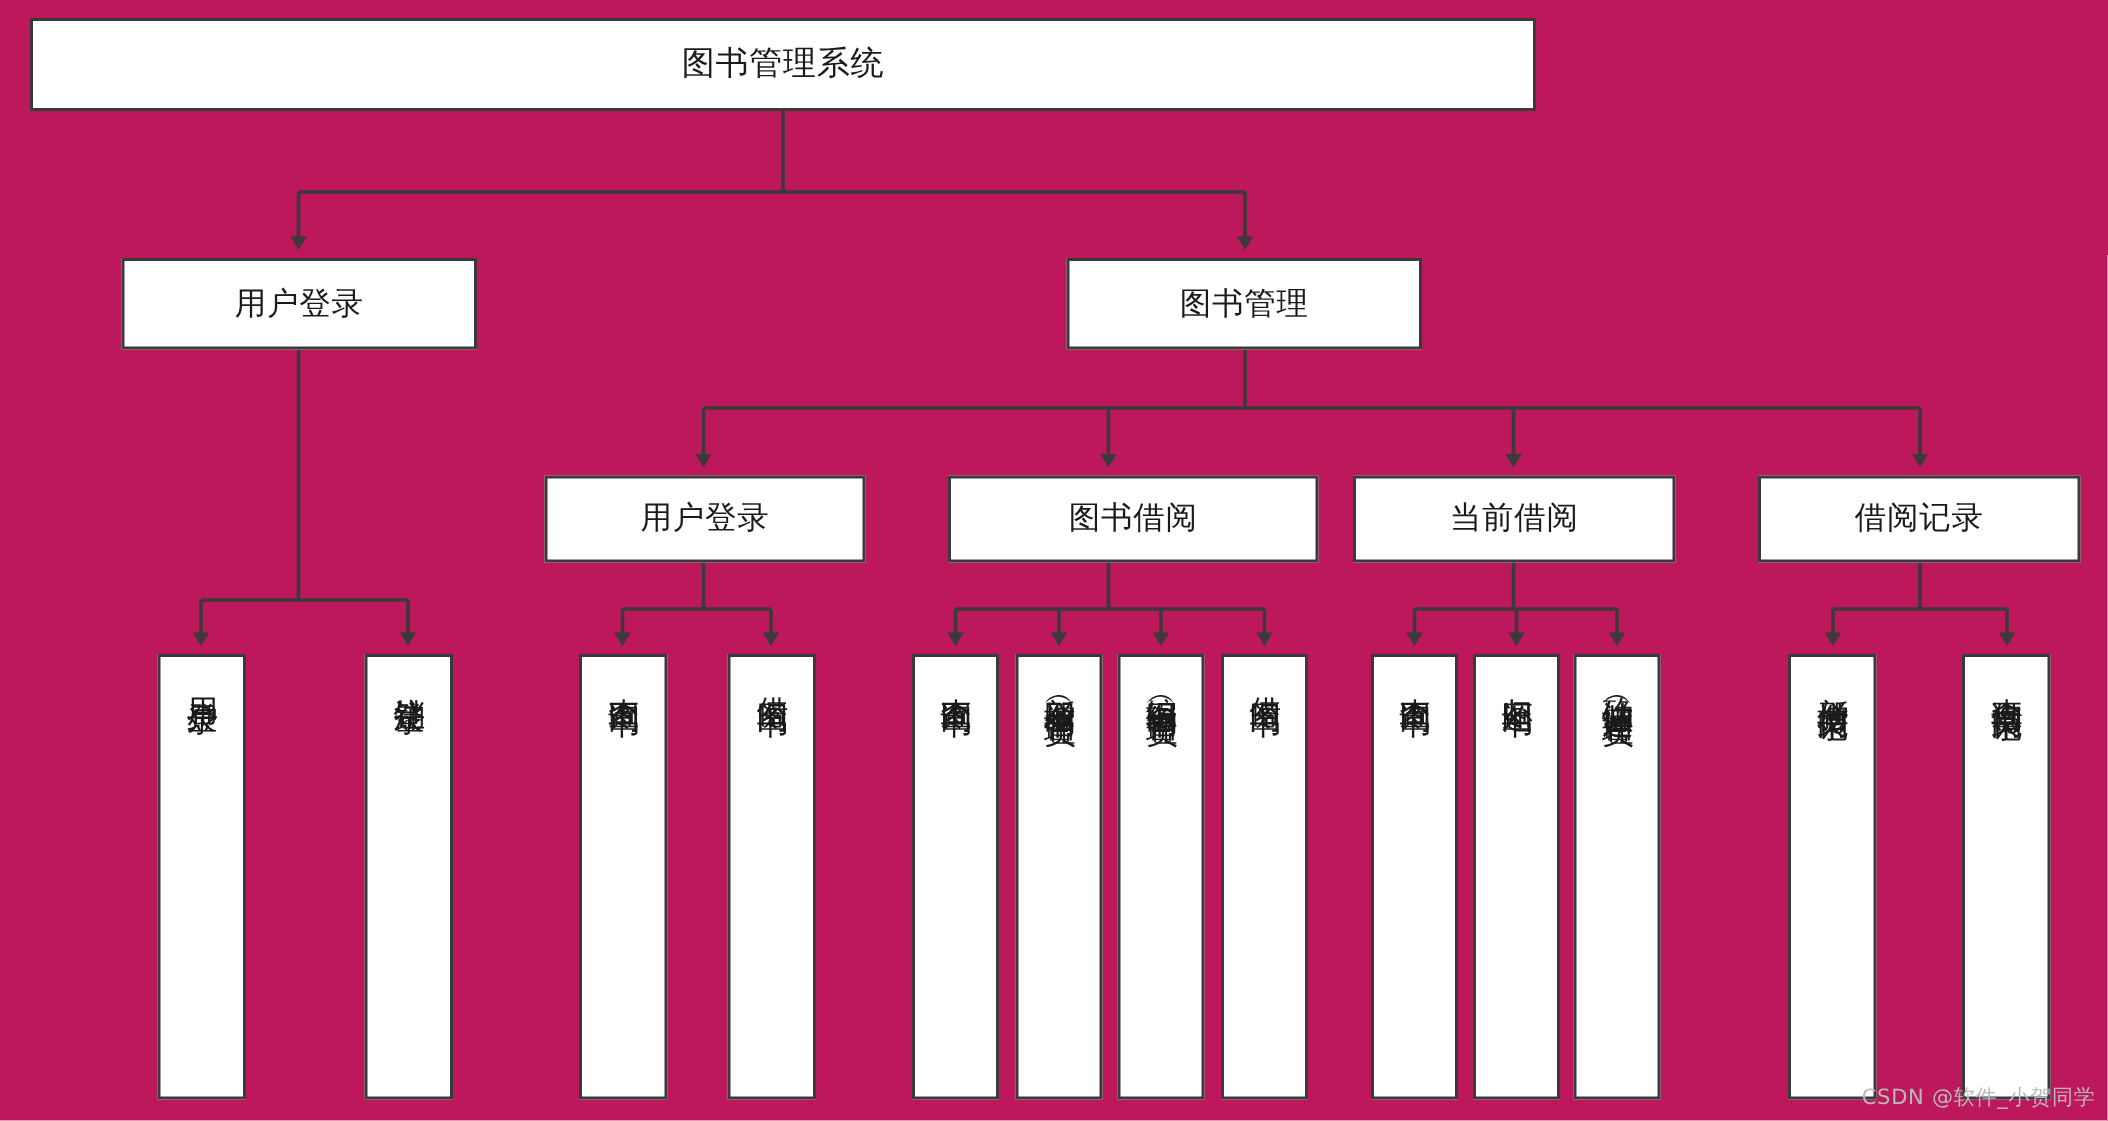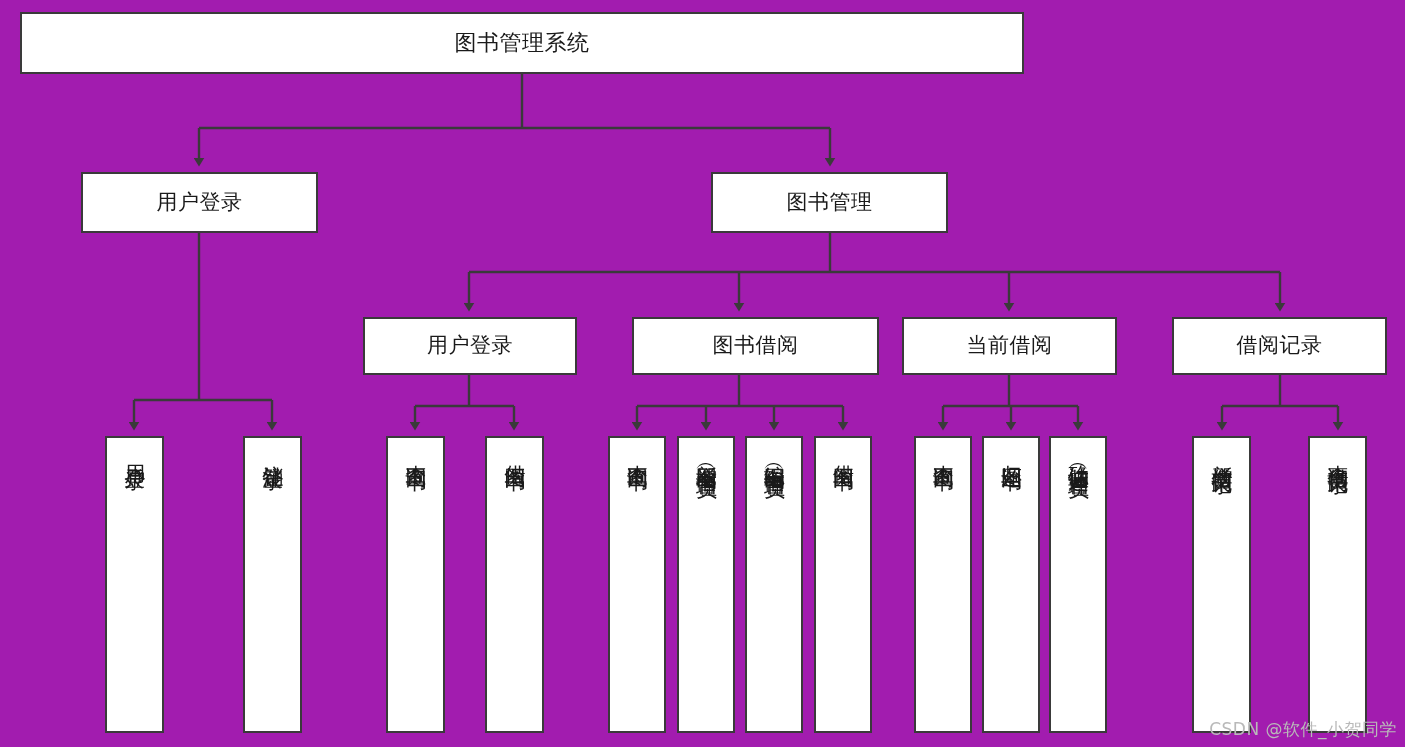--- a/index.html
+++ b/index.html
@@ -8,21 +8,21 @@
     padding: 0;
     background: #ffffff;
   }
   body {
     font-family: "DejaVu Sans", "Liberation Sans", sans-serif;
   }
   #canvas {
     position: relative;
     width: 1405px;
     height: 747px;
-    background: #a21caf;
+    background: #be185d;
     overflow: hidden;
   }
   
   #wires {
     position: absolute;
     left: 0;
     top: 0;
     width: 1405px;
     height: 747px;
     pointer-events: none;
@@ -63,21 +63,21 @@
     font-size: 21px;
     letter-spacing: 2px;
     line-height: 1;
     text-align: left;
   }
   
   #watermark {
     position: absolute;
     right: 8px;
     bottom: 6px;
-    font-size: 17px;
+    font-size: 14px;
     color: #b9b9b9;
     letter-spacing: 0.5px;
     z-index: 5;
     white-space: nowrap;
   }
 </style>
 </head>
 <body>
 
 <div id="canvas">

